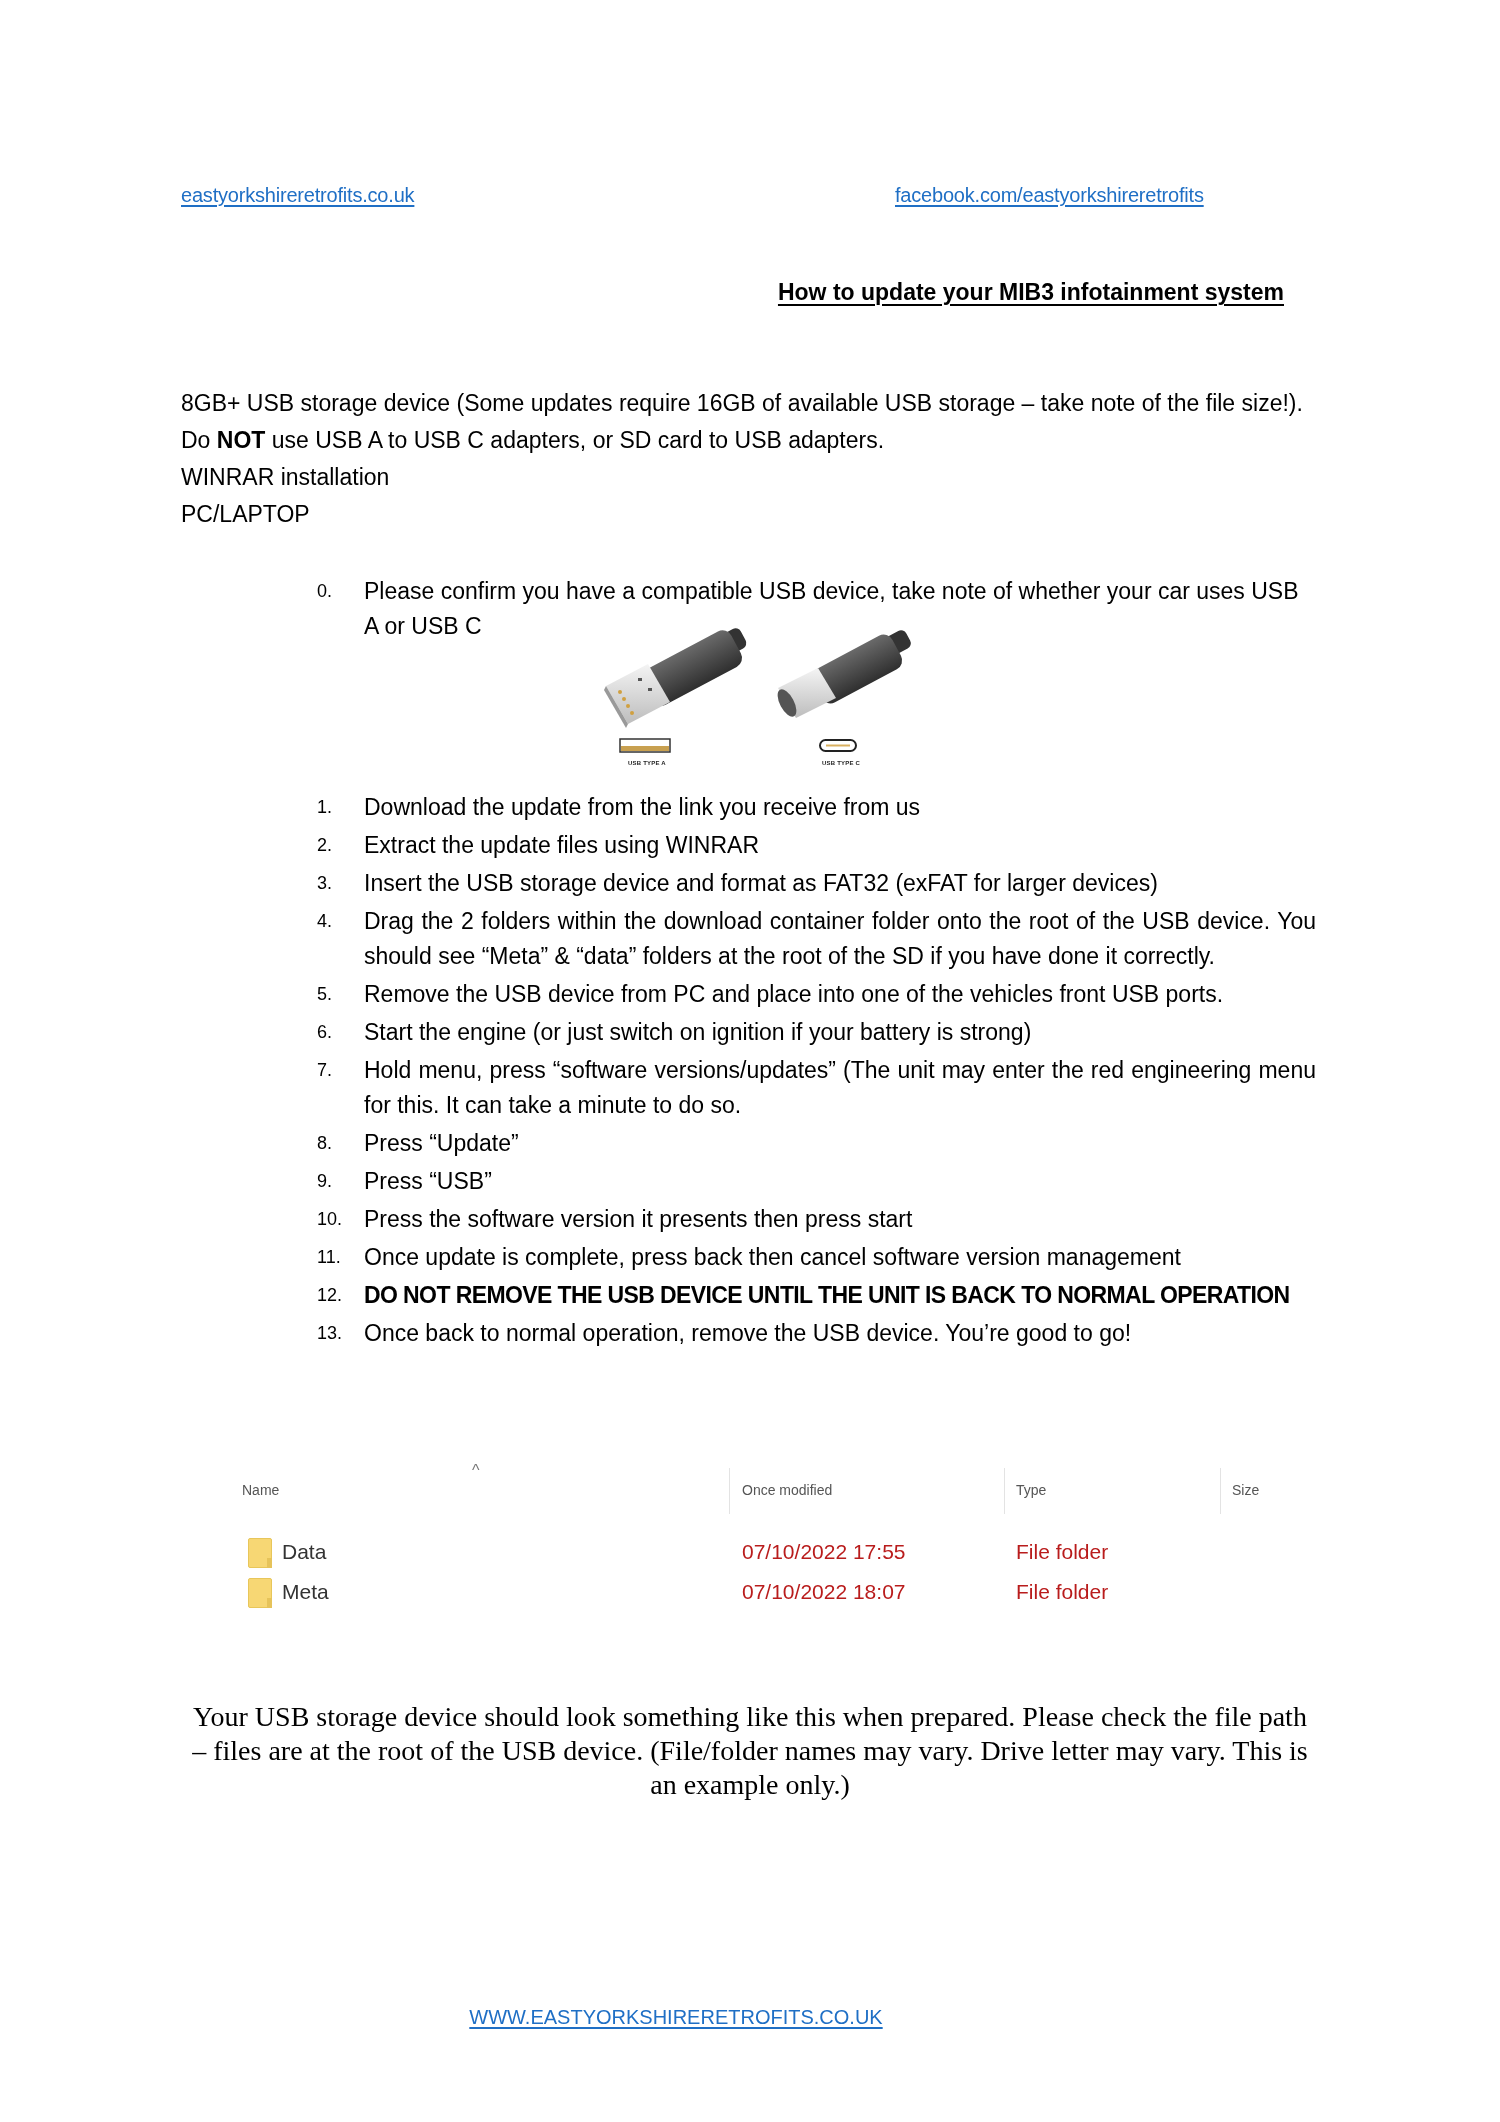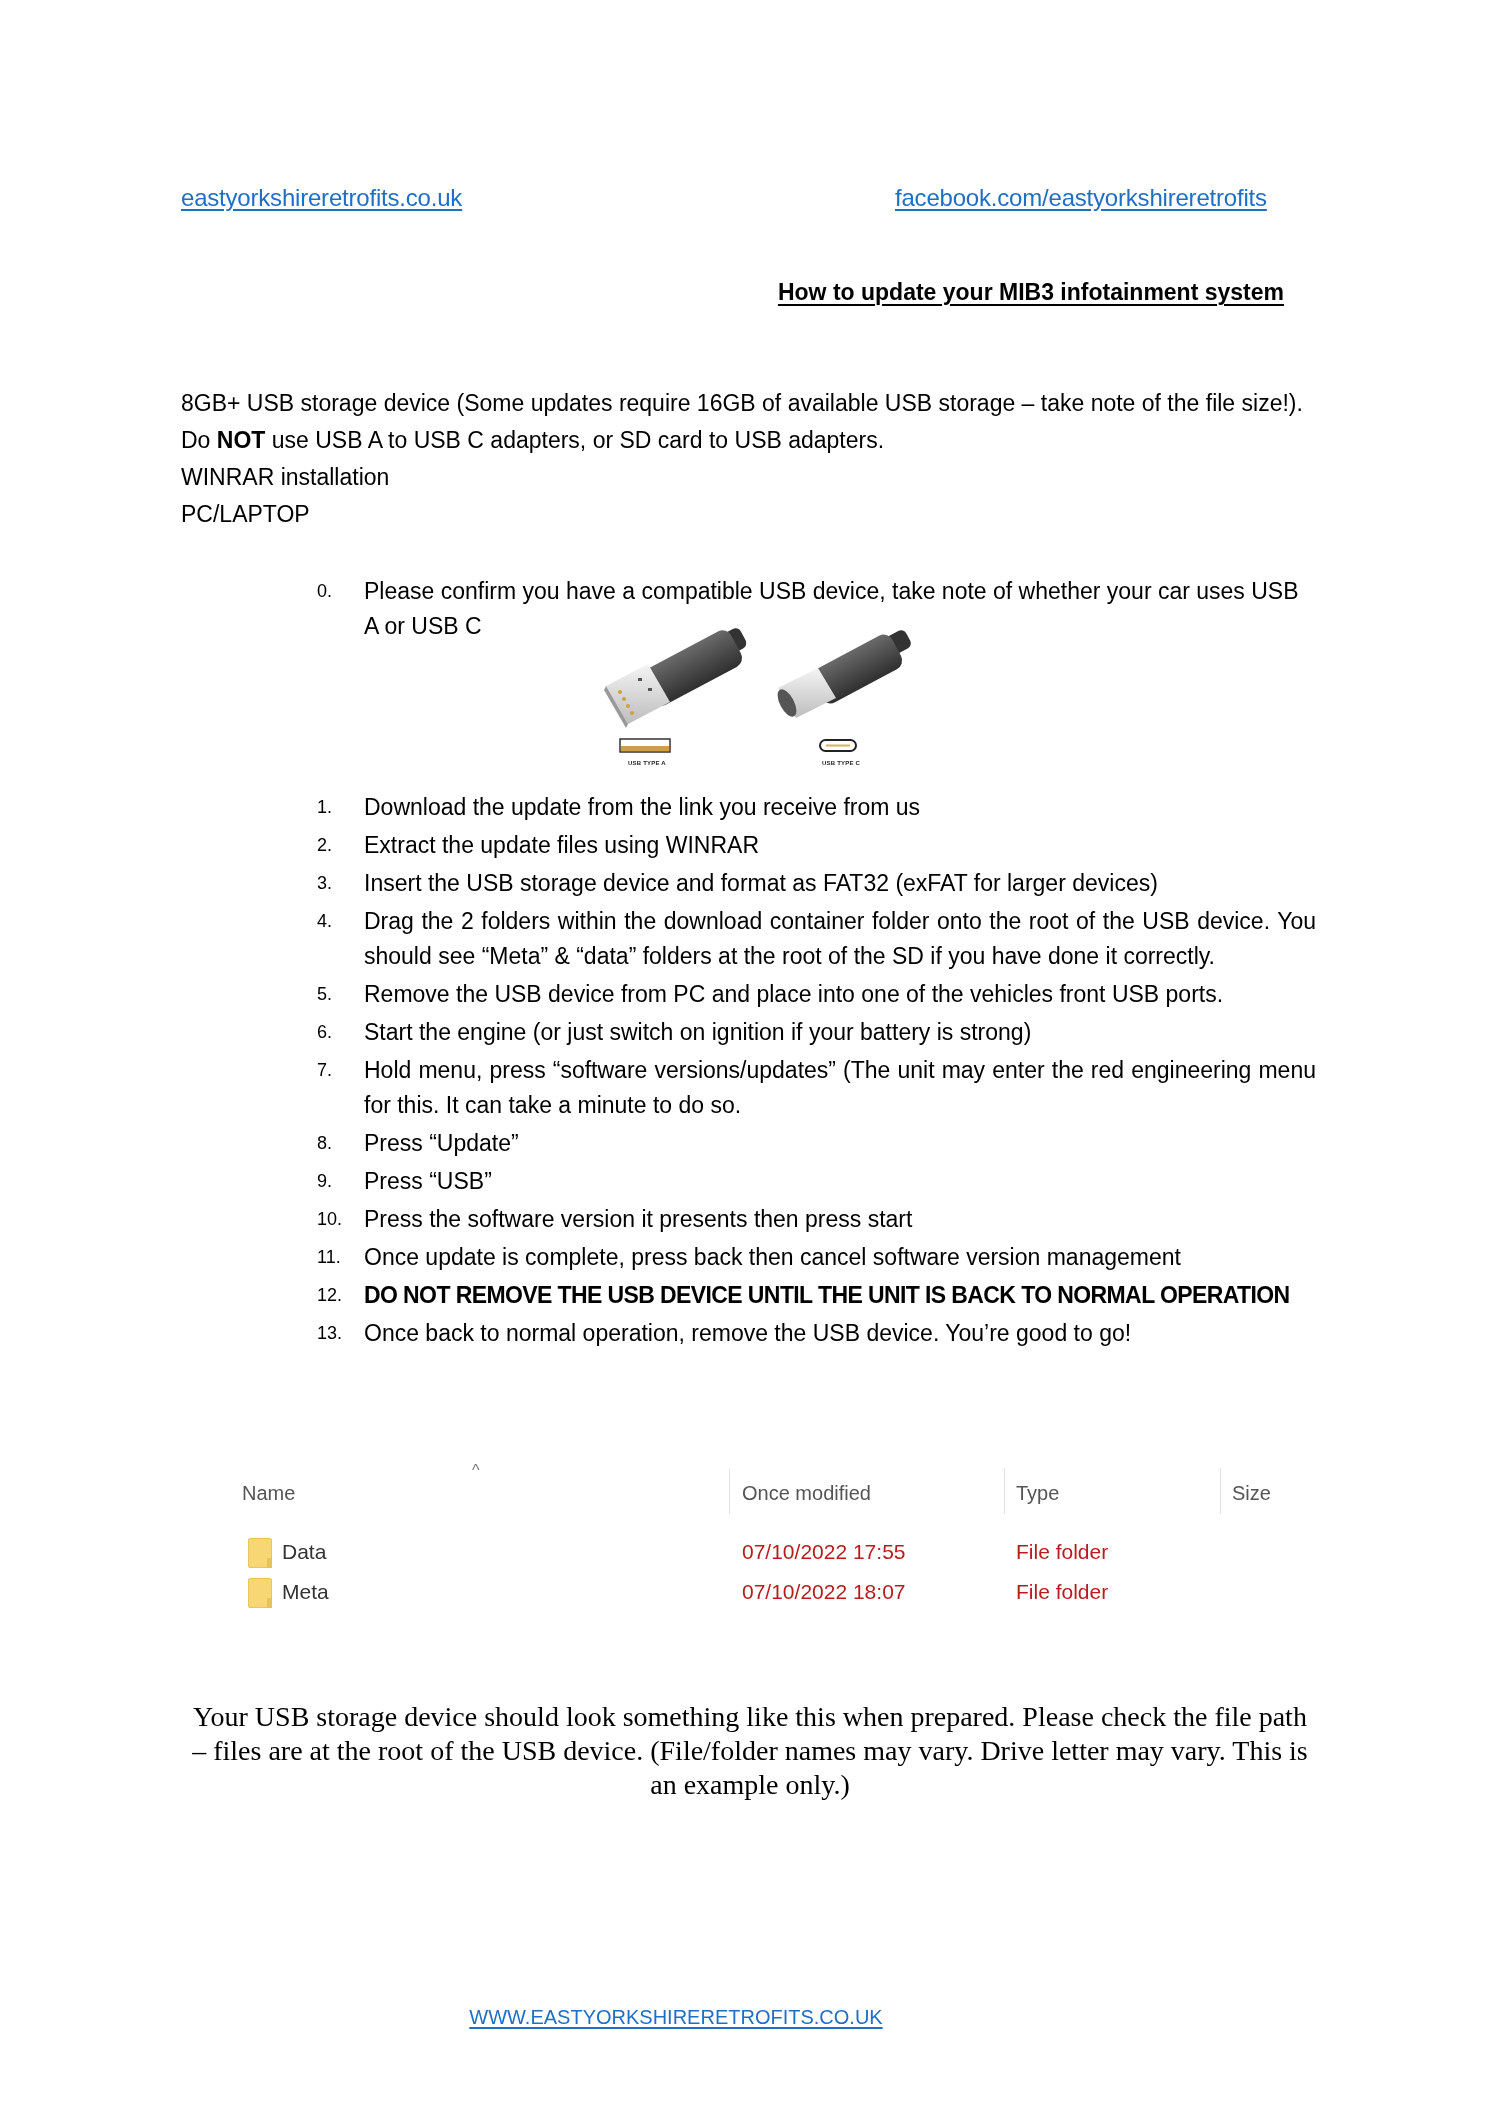--- a/index.html
+++ b/index.html
@@ -1,20 +1,20 @@
 <!DOCTYPE html>
 <html><head>
 <meta charset="utf-8">
 <style>
   html, body { margin: 0; padding: 0; background: #ffffff; }
   body { width: 1500px; height: 2122px; position: relative; overflow: hidden;
          font-family: "Liberation Sans", "DejaVu Sans", sans-serif; color: #000; }
   .abs { position: absolute; }
   a.link { color: #1f6fc5; text-decoration: underline; text-underline-offset: 3px; }
-  .hdr-link { top: 184px; font-size: 24px; letter-spacing: -0.2px; }
+  .hdr-link { top: 184px; font-size: 20px; letter-spacing: -0.2px; }
   #hdr-left { left: 181px; }
   #hdr-right { left: 895px; }
   #doc-title { top: 279px; left: 0; width: 1284px; text-align: right;
                font-size: 23px; font-weight: bold; }
   #doc-title span { text-decoration: underline; text-underline-offset: 4px; text-decoration-thickness: 2px; }
 
   .body-txt { font-size: 23px; line-height: 37px; }
   #items-block { top: 385px; left: 181px; width: 1135px; }
   #items-block .heading { font-weight: bold; }
   #items-block p { margin: 0; }
@@ -25,21 +25,21 @@
   ol.steps li.bold .txt { font-weight: bold; letter-spacing: -0.6px; }
   #step0 { top: 574px; }
   #steps-main { top: 790px; }
   ol#steps-main li { line-height: 35px; margin-bottom: 3px; }
   ol#steps-main li.multi { margin-bottom: 3px; }
 
   #usb-figure { top: 622px; left: 590px; width: 340px; height: 150px; }
   .usb-label { position: absolute; font-size: 6px; font-weight: bold; letter-spacing: 0.2px; color: #222; }
 
   #explorer { top: 1460px; left: 232px; width: 1085px; height: 150px; color: #333; }
-  #explorer .col-h { position: absolute; top: 22px; font-size: 20px; color: #555; }
+  #explorer .col-h { position: absolute; top: 22px; font-size: 14px; color: #555; }
   #explorer .divider { position: absolute; top: 8px; width: 1px; height: 46px; background: #e3e3e3; }
   #explorer .row { position: absolute; height: 36px; font-size: 21px; left: 0; width: 1085px; }
   #explorer .row .cell { position: absolute; top: 4px; }
   #explorer .row .date, #explorer .row .type { color: #b91c1c; }
   .folder-icon { position: absolute; left: 16px; top: 2px; width: 22px; height: 28px;
                  background: #f7d774; border: 1px solid #e8c65a; border-radius: 2px; }
   .folder-icon::after { content: ""; position: absolute; right: -1px; bottom: -1px; width: 5px; height: 10px; background: #e6c35a; }
   #sort-caret { position: absolute; left: 240px; top: 2px; font-size: 16px; color: #777; }
 
   #caption { top: 1700px; left: 190px; width: 1120px; text-align: center;

